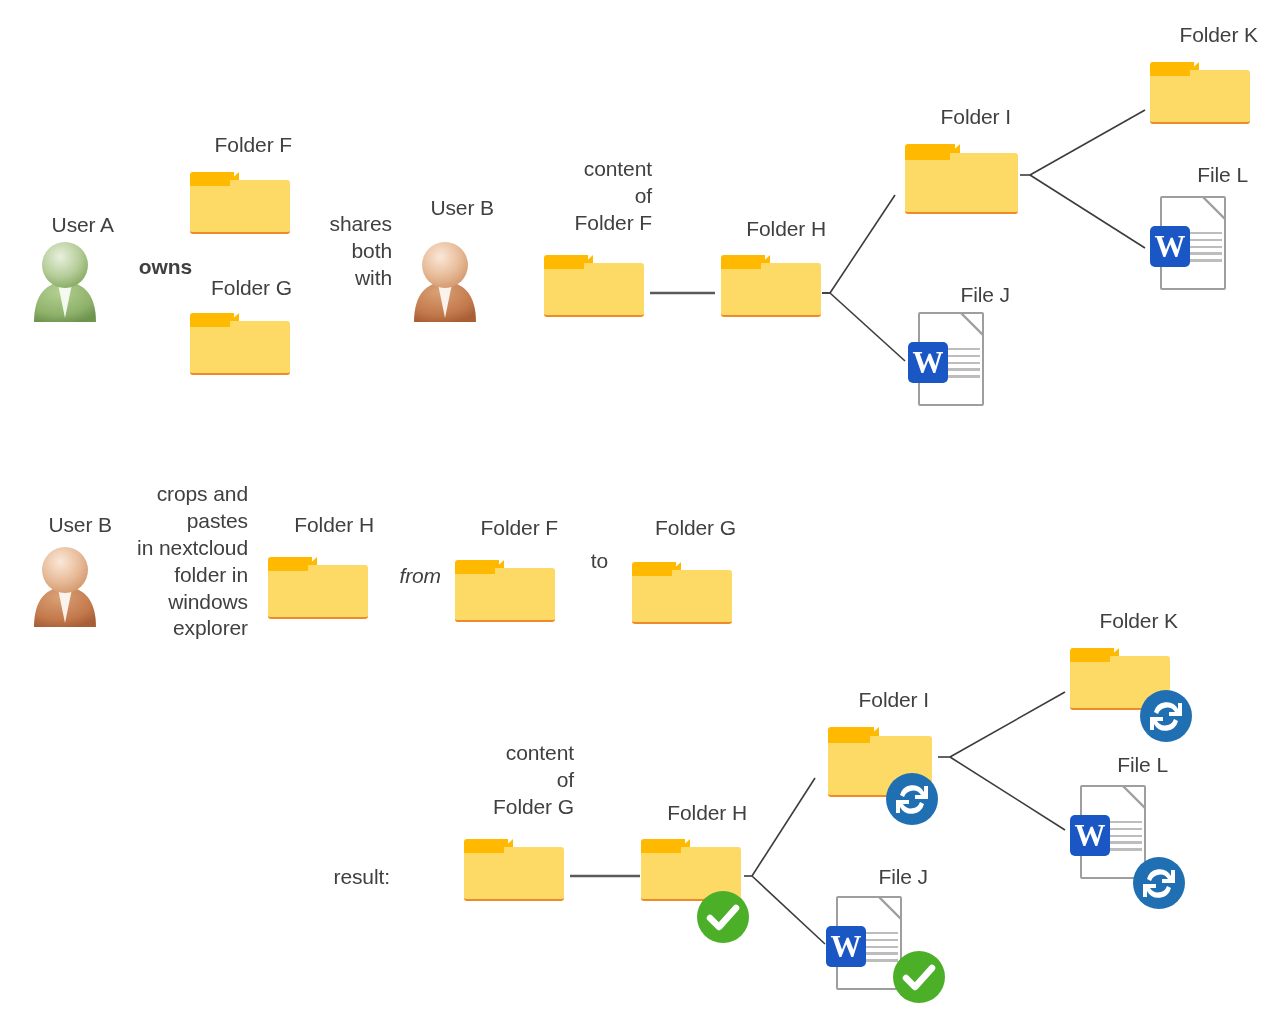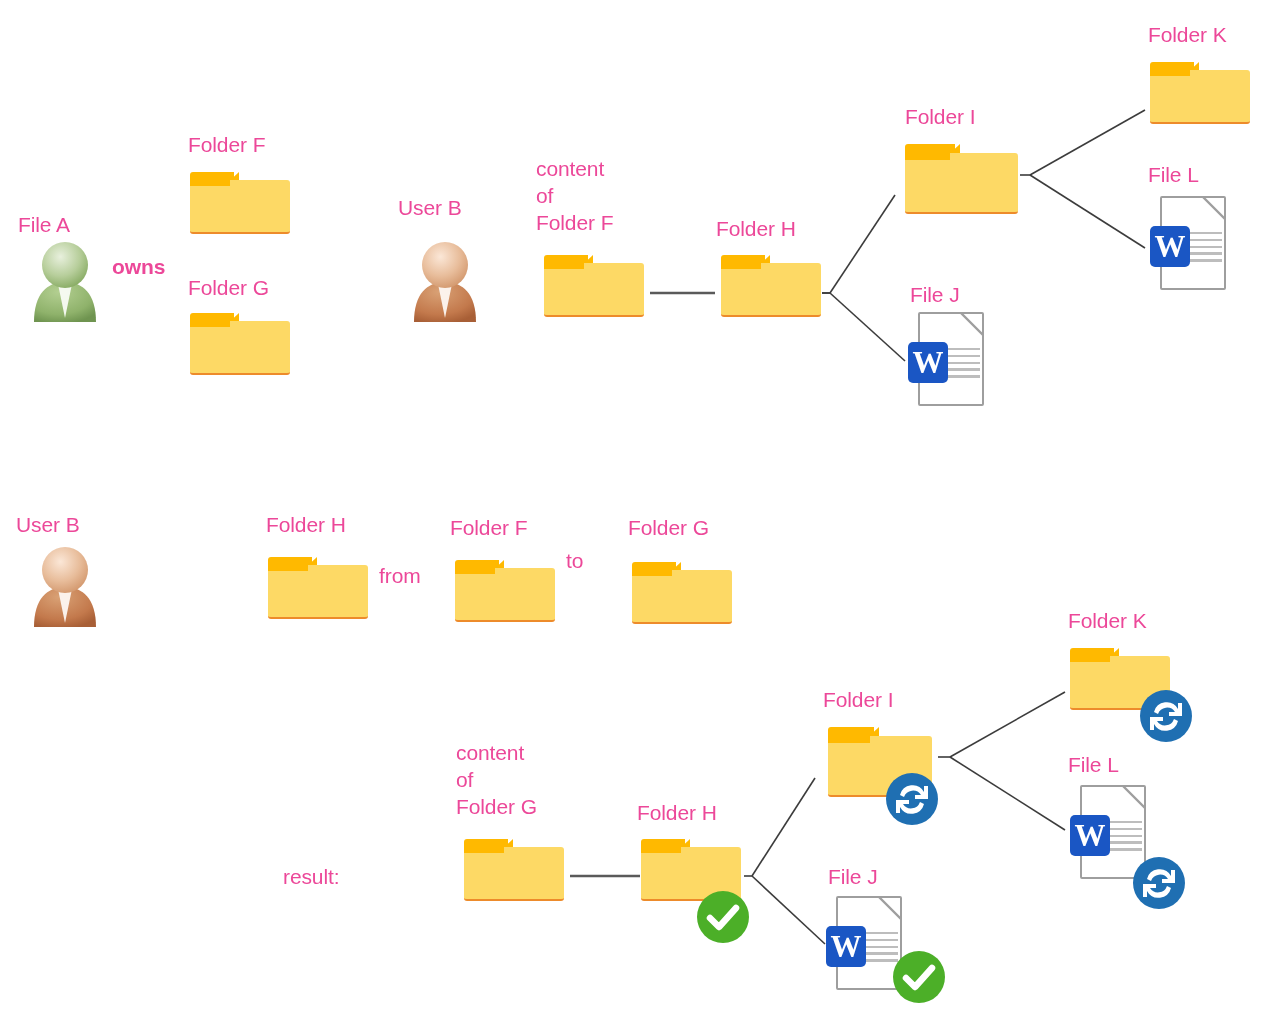--- a/index.html
+++ b/index.html
@@ -14,24 +14,24 @@
     position: relative;
     width: 1280px;
     height: 1021px;
     background: #ffffff;
     overflow: hidden;
   }
   .lbl {
     position: absolute;
     font-family: "Liberation Sans", sans-serif;
     font-size: 21px;
-    color: #ec4899;
+    color: #404040;
     line-height: 1.28;
     white-space: pre;
-    text-align: left;
+    text-align: right;
     letter-spacing: -0.1px;
   }
   .lbl.multi { white-space: pre-line; }
 
   
   .folder {
     position: absolute;
     width: 100px;
     height: 62px;
   }
@@ -166,21 +166,21 @@
 
     <line x1="744" y1="876" x2="752" y2="876" stroke="#3c3c3c" stroke-width="1.6"></line>
     <line x1="752" y1="876" x2="815" y2="778" stroke="#3c3c3c" stroke-width="1.6"></line>
     <line x1="752" y1="876" x2="825" y2="944" stroke="#3c3c3c" stroke-width="1.6"></line>
 
     <line x1="938" y1="757" x2="950" y2="757" stroke="#3c3c3c" stroke-width="1.6"></line>
     <line x1="950" y1="757" x2="1065" y2="692" stroke="#3c3c3c" stroke-width="1.6"></line>
     <line x1="950" y1="757" x2="1065" y2="830" stroke="#3c3c3c" stroke-width="1.6"></line>
   </svg>
 
-  <div class="lbl" style="left:18px; top:212px; width:96px;">File A</div>
+  <div class="lbl" style="left:18px; top:212px; width:96px;">User A</div>
   <svg class="avatar" style="left:28px; top:238px;" viewBox="0 0 74 86">
     <defs>
       <radialGradient id="gA1" cx="40%" cy="32%" r="70%">
         <stop offset="0%" stop-color="#e8f0dd"></stop>
           <stop offset="60%" stop-color="#b7ce9b"></stop>
           <stop offset="100%" stop-color="#8aad66"></stop>
       </radialGradient>
       <radialGradient id="gA2" cx="40%" cy="25%" r="80%">
         <stop offset="0%" stop-color="#b3cf91"></stop>
           <stop offset="70%" stop-color="#8fb26b"></stop>
@@ -201,20 +201,23 @@
     <span class="notch"></span>
   </div>
 
   <div class="lbl" style="left:188px; top:275px; width:104px;">Folder G</div>
   <div class="folder" style="left:190px; top:313px;">
     <span class="tab"></span>
     <span class="body"></span>
     <span class="notch"></span>
   </div>
 
+  <div class="lbl multi" style="left:306px; top:211px; width:86px;">shares
+both
+with</div>
 
   <div class="lbl" style="left:398px; top:195px; width:96px;">User B</div>
   <svg class="avatar" style="left:408px; top:238px;" viewBox="0 0 74 86">
     <defs>
       <radialGradient id="gB1" cx="40%" cy="32%" r="70%">
         <stop offset="0%" stop-color="#fbe7d7"></stop>
           <stop offset="60%" stop-color="#e8bd9b"></stop>
           <stop offset="100%" stop-color="#d49a70"></stop>
       </radialGradient>
       <radialGradient id="gB2" cx="40%" cy="25%" r="80%">
@@ -292,47 +295,53 @@
     <span class="wbox">W</span>
   </div>
 
   <div class="lbl" style="left:16px; top:512px; width:96px;">User B</div>
   <svg class="avatar" style="left:28px; top:543px;" viewBox="0 0 74 86">
     <path d="M6 84 C6 56 19 44 37 44 C55 44 68 56 68 84 Z" fill="url(#gB2)"></path>
     <path d="M30 46 L37 80 L44 46 Z" fill="#fdf7f2" opacity="0.95"></path>
     <circle cx="37" cy="27" r="23" fill="url(#gB1)"></circle>
   </svg>
 
+  <div class="lbl multi" style="left:114px; top:481px; width:134px;">crops and
+pastes
+in nextcloud
+folder in
+windows
+explorer</div>
 
   <div class="lbl" style="left:266px; top:512px; width:108px;">Folder H</div>
   <div class="folder" style="left:268px; top:557px;">
     <span class="tab"></span>
     <span class="body"></span>
     <span class="notch"></span>
   </div>
 
-  <div class="lbl" style="left:379px; top:563px; width:62px;">from</div>
+  <div class="lbl" style="left:379px; top:563px; width:62px;font-style:italic;">from</div>
 
   <div class="lbl" style="left:450px; top:515px; width:108px;">Folder F</div>
   <div class="folder" style="left:455px; top:560px;">
     <span class="tab"></span>
     <span class="body"></span>
     <span class="notch"></span>
   </div>
 
   <div class="lbl" style="left:566px; top:548px; width:42px;">to</div>
 
   <div class="lbl" style="left:628px; top:515px; width:108px;">Folder G</div>
   <div class="folder" style="left:632px; top:562px;">
     <span class="tab"></span>
     <span class="body"></span>
     <span class="notch"></span>
   </div>
 
-  <div class="lbl" style="left:283px; top:864px; width:90px;">result:</div>
+  <div class="lbl" style="left:300px; top:864px; width:90px;">result:</div>
 
   <div class="lbl multi" style="left:456px; top:740px; width:118px;">content
 of
 Folder G</div>
   <div class="folder" style="left:464px; top:839px;">
     <span class="tab"></span>
     <span class="body"></span>
     <span class="notch"></span>
   </div>
 

